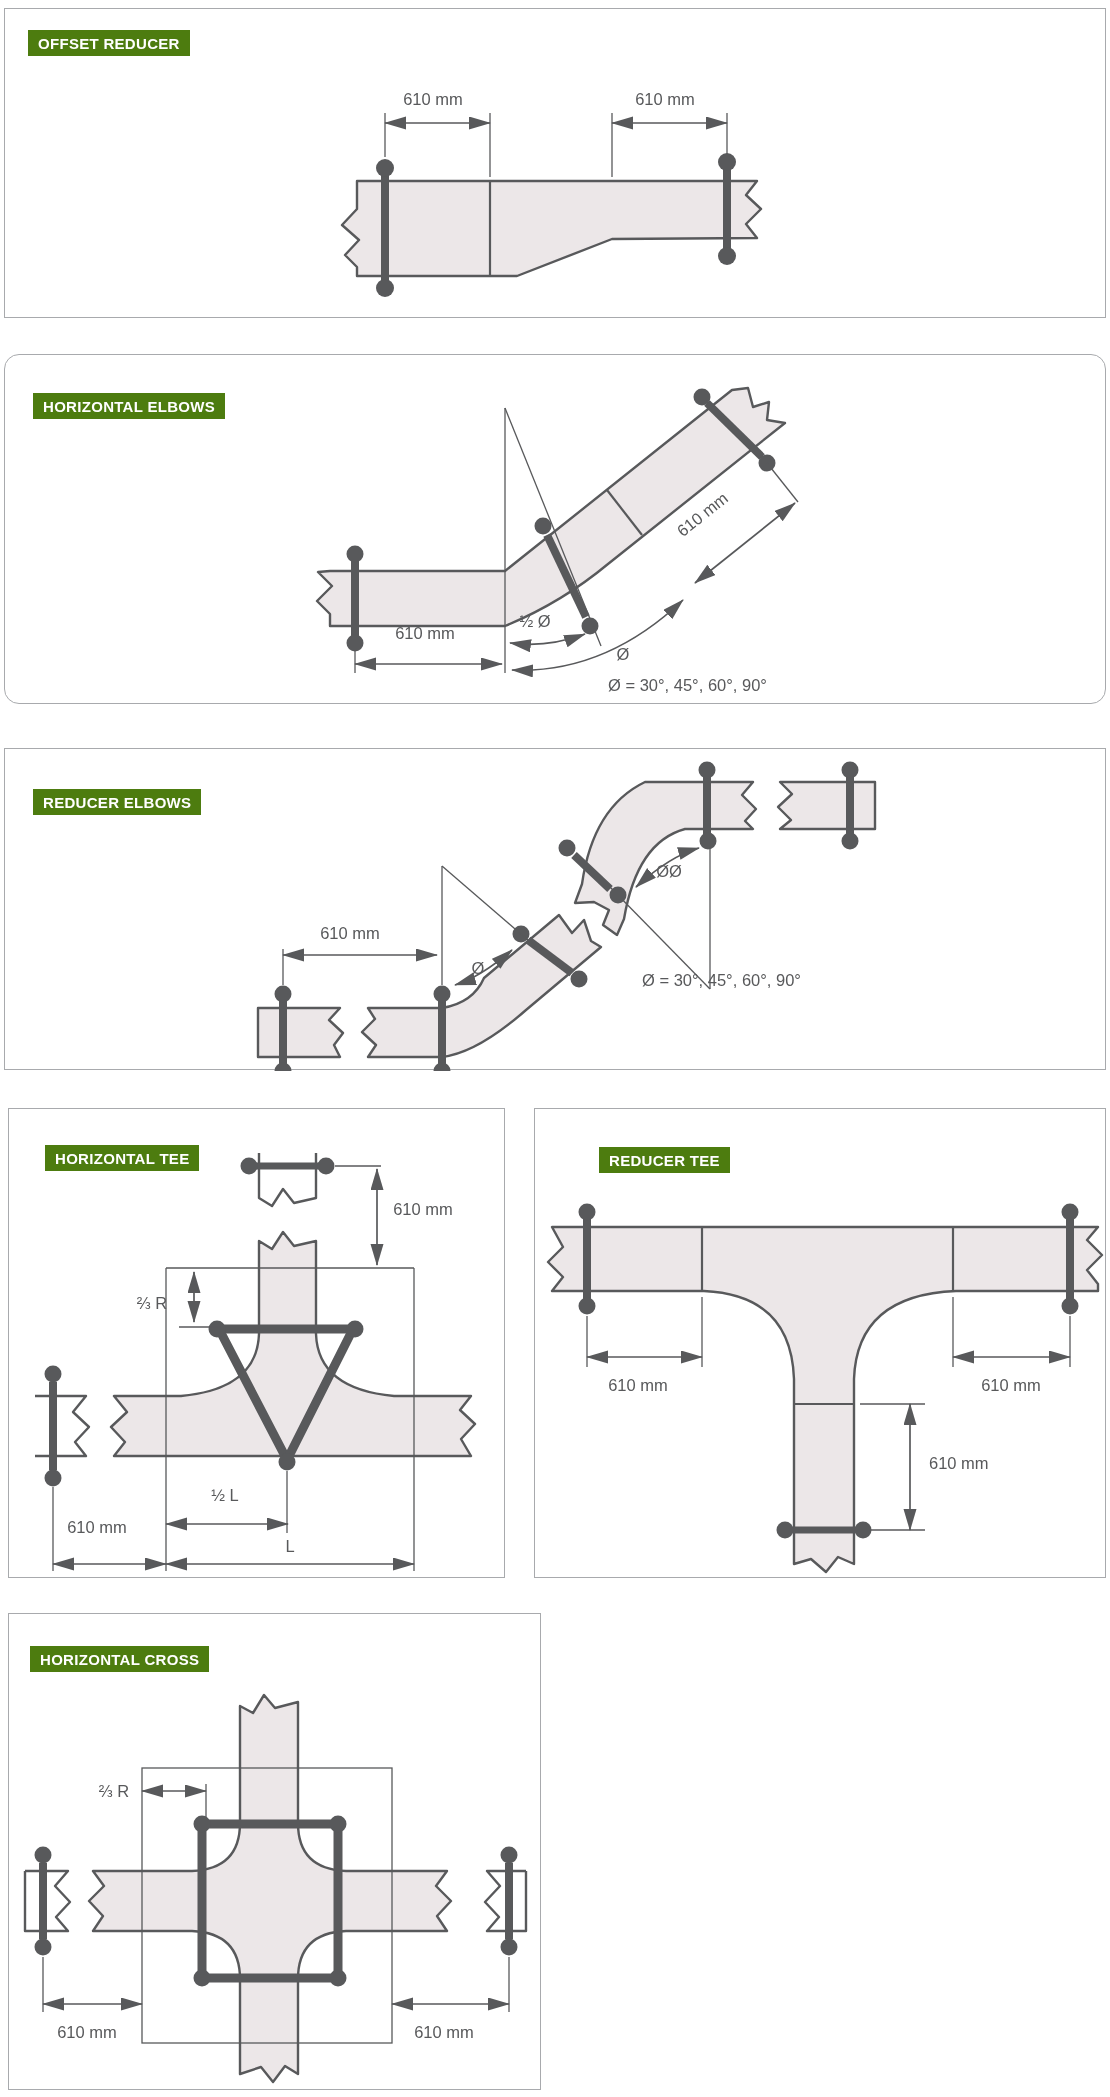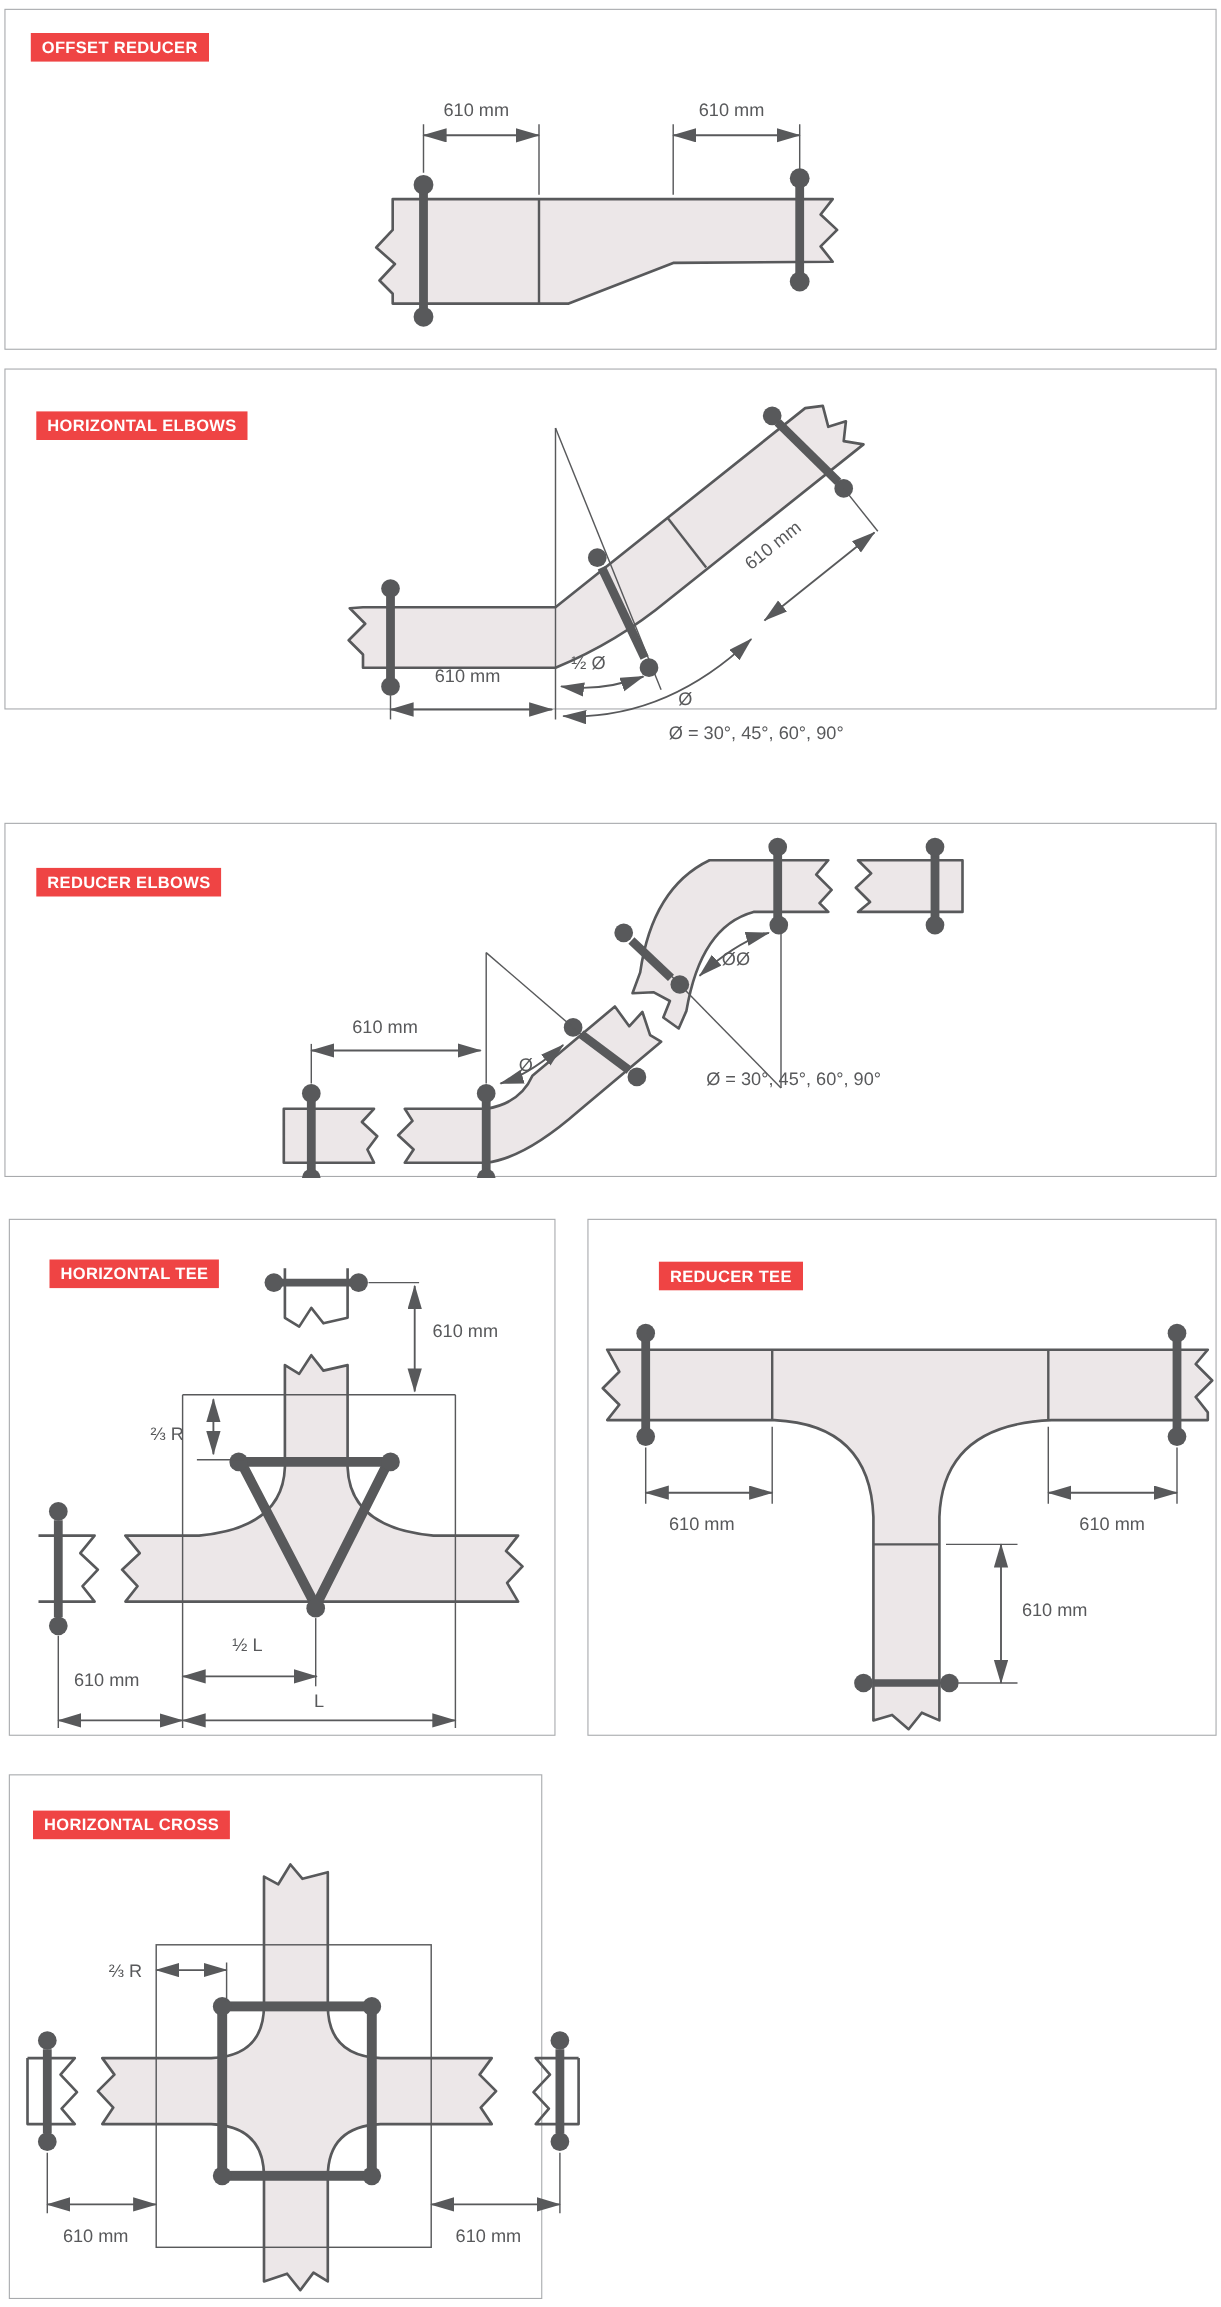--- a/index.html
+++ b/index.html
@@ -1,18 +1,18 @@
 <!DOCTYPE html>
 <html><head>
 <meta charset="utf-8">
 <style>
   html,body{margin:0;padding:0;background:#ffffff;}
   body{width:1110px;height:2097px;position:relative;font-family:"Liberation Sans",sans-serif;}
   .panel{position:absolute;border:1px solid #a8aaad;background:#ffffff;box-sizing:border-box;}
-  .badge{position:absolute;background:#ef4444;color:#ffffff;font-weight:bold;font-size:15px;
+  .badge{position:absolute;background:#4d7c0f;color:#ffffff;font-weight:bold;font-size:15px;
          letter-spacing:.3px;padding:5px 10px 4px 10px;white-space:nowrap;}
   svg{position:absolute;left:0;top:0;}
   .duct{fill:#ece7e8;stroke:#58595b;stroke-width:2.4;stroke-linejoin:round;}
   .stub{fill:none;stroke:#58595b;stroke-width:2.4;stroke-linejoin:round;}
   .seam{stroke:#58595b;stroke-width:2.2;fill:none;}
   .thin{stroke:#58595b;stroke-width:1.3;fill:none;}
   .dim{stroke:#58595b;stroke-width:1.7;fill:none;}
   .bar{stroke:#58595b;stroke-width:8;fill:none;}
   .bar7{stroke:#58595b;stroke-width:7;fill:none;}
   .brace{stroke:#58595b;stroke-width:9;fill:none;stroke-linecap:round;}
@@ -51,21 +51,21 @@
       <line class="thin" x1="607" y1="104" x2="607" y2="168"></line>
       <line class="thin" x1="722" y1="104" x2="722" y2="146"></line>
       <line class="dim" x1="380" y1="114" x2="485" y2="114" marker-start="url(#ah)" marker-end="url(#ah)"></line>
       <line class="dim" x1="607" y1="114" x2="722" y2="114" marker-start="url(#ah)" marker-end="url(#ah)"></line>
       <text class="lbl" x="428" y="96" text-anchor="middle">610 mm</text>
       <text class="lbl" x="660" y="96" text-anchor="middle">610 mm</text>
     </g>
   </svg>
 </section>
 
-<section class="panel" style="left:4px;top:335px;width:1102px;height:310px;">
+<section class="panel" style="left:4px;top:354px;width:1102px;height:350px;border-radius:15px;">
   <div class="badge" style="left:28px;top:38px;">HORIZONTAL ELBOWS</div>
   <svg width="1102" height="362" viewBox="0 0 1102 362">
     <g>
       <path class="duct" d="M325,216 L500,216 L727,35 L743,33 L748,52 L764,47 L762,65 L780,68 L603,209 Q556,248 500,271 L325,271 L325,259 L312,246 L327,231 L313,217 Z"></path>
       <line class="seam" x1="602" y1="135" x2="637" y2="180"></line>
     </g>
     <g>
       <line class="bar" x1="350" y1="206" x2="350" y2="281"></line>
       <circle class="dot" cx="350" cy="199" r="8.5"></circle>
         <circle class="dot" cx="350" cy="288" r="8.5"></circle>
@@ -214,21 +214,21 @@
       <line class="thin" x1="325" y1="295" x2="390" y2="295"></line>
       <line class="thin" x1="336" y1="421" x2="390" y2="421"></line>
       <line class="dim" x1="375" y1="295" x2="375" y2="421" marker-start="url(#ah)" marker-end="url(#ah)"></line>
       <text class="lbl" x="103" y="282" text-anchor="middle">610 mm</text>
       <text class="lbl" x="476" y="282" text-anchor="middle">610 mm</text>
       <text class="lbl" x="394" y="360">610 mm</text>
     </g>
   </svg>
 </section>
 
-<section class="panel" style="left:8px;top:1613px;width:485px;height:477px;">
+<section class="panel" style="left:8px;top:1613px;width:533px;height:477px;">
   <div class="badge" style="left:21px;top:32px;">HORIZONTAL CROSS</div>
   <svg width="533" height="477" viewBox="0 0 533 477">
     <g>
       <path class="duct" d="M231,92 L244,99 L255,81 L266,94 L289,88 L289,209 Q289,255 337,257 L438,257 L427,272 L442,287 L428,302 L438,317 L337,317 Q289,319 289,365 L289,460 L276,452 L264,468 L252,453 L231,460 L231,365 Q231,319 183,317 L84,317 L94,302 L80,287 L95,272 L84,257 L183,257 Q231,255 231,209 Z"></path>
       <path class="stub" d="M16,257 L59,257 L46,272 L61,288 L47,303 L59,317 L16,317 L16,257"></path>
       <path class="stub" d="M517,257 L478,257 L491,272 L476,288 L490,303 L478,317 L517,317 L517,257"></path>
     </g>
     <g>
       <rect class="brace" x="193" y="210" width="136" height="154"></rect>
       <circle class="dot" cx="193" cy="210" r="8.5"></circle>

